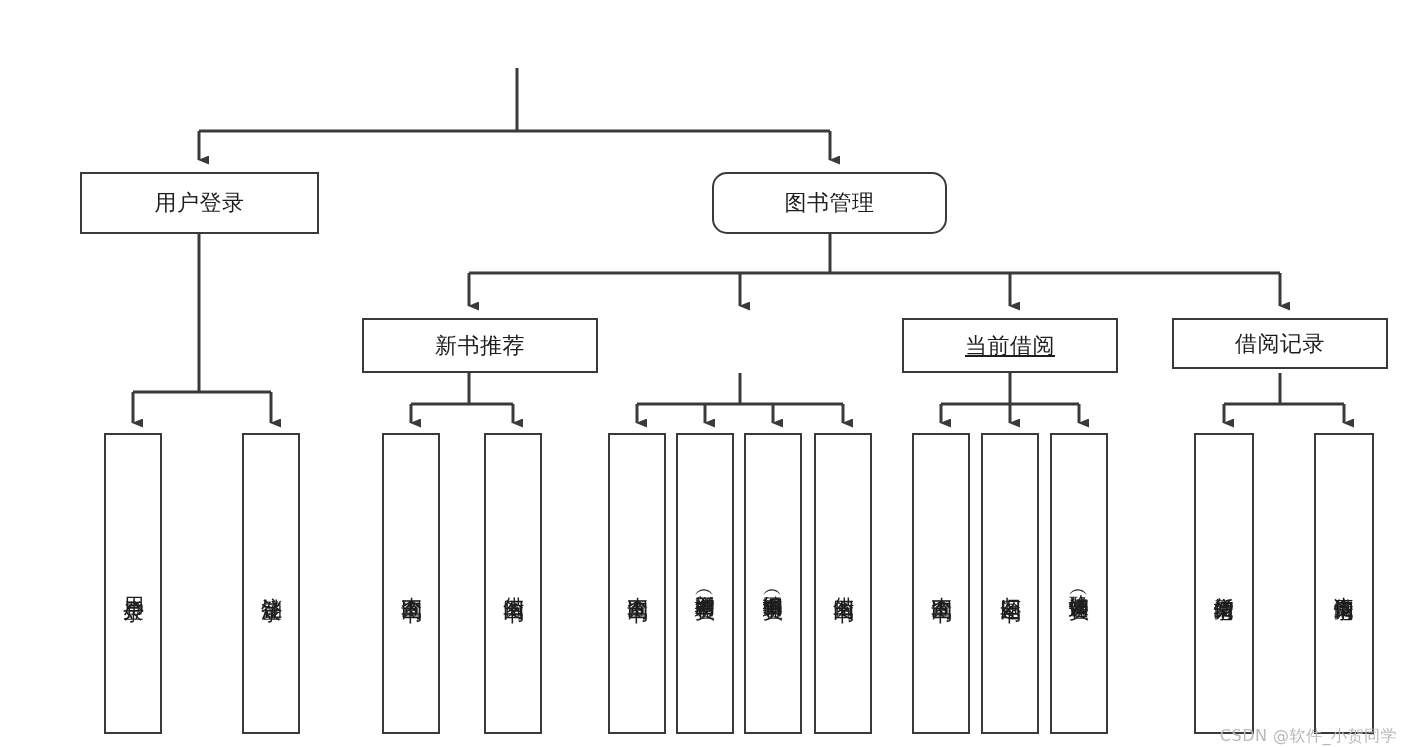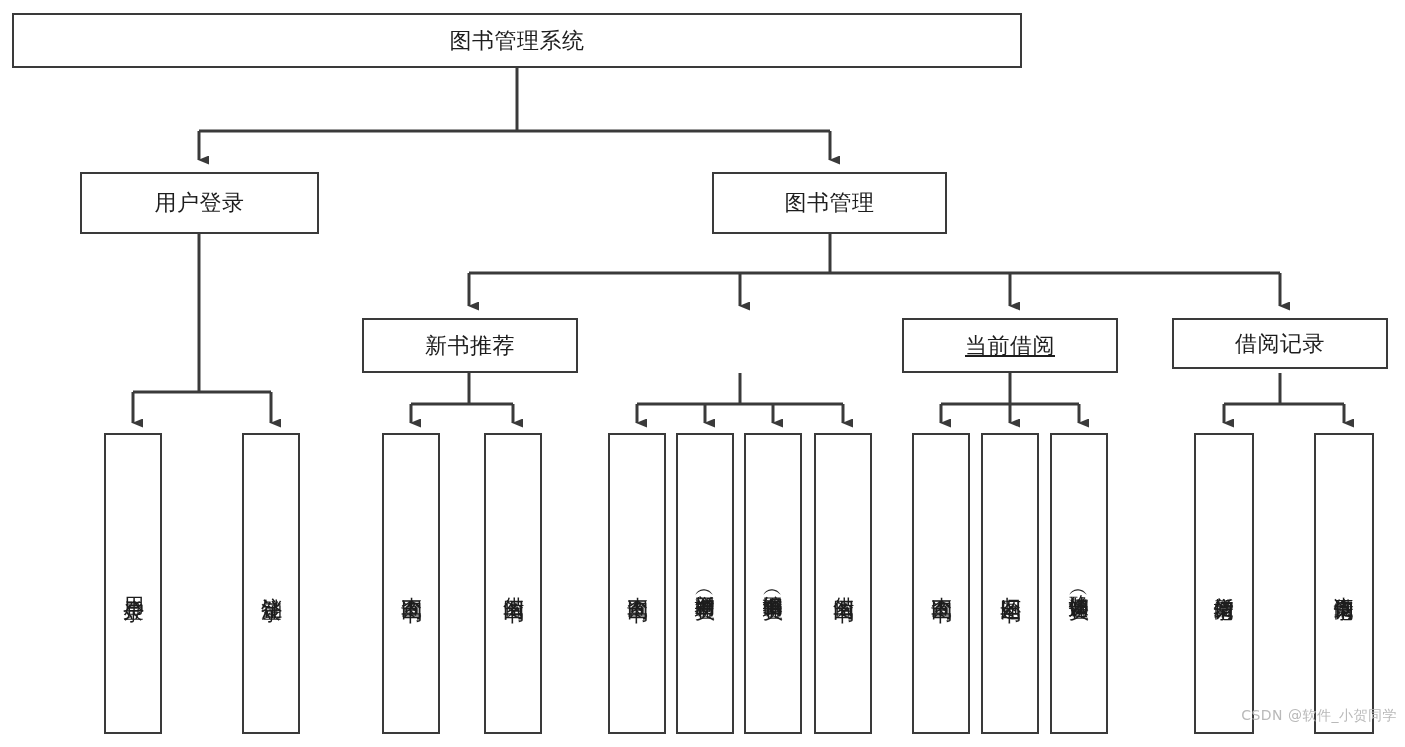--- a/index.html
+++ b/index.html
@@ -62,22 +62,22 @@
     letter-spacing: 2px;
     white-space: nowrap;
   }
   .node.vert.tall .node-label {
     font-size: 20px;
     letter-spacing: 1px;
   }
   #watermark {
     position: absolute;
     right: 8px;
-    bottom: 22px;
-    font-size: 14px;
+    bottom: 0;
+    font-size: 16px;
     color: #b9b9b9;
     letter-spacing: 0.5px;
     white-space: nowrap;
     user-select: none;
   }
 </style>
 </head>
 <body>
 
 <div id="diagram-root">
@@ -125,33 +125,30 @@
       <path d="M 1010,404 L 1010,423" marker-end="url(#arrowhead)"></path>
       <path d="M 1079,404 L 1079,423" marker-end="url(#arrowhead)"></path>
 
       <path d="M 1280,373 L 1280,404"></path>
       <path d="M 1224,404 L 1344,404"></path>
       <path d="M 1224,404 L 1224,423" marker-end="url(#arrowhead)"></path>
       <path d="M 1344,404 L 1344,423" marker-end="url(#arrowhead)"></path>
     </g>
   </svg>
 
-  <div class="node horiz root" style="left:12px; top:13px; width:1010px; height:55px;">
-    <span class="node-label">图书管理系统</span>
-  </div>
 
   <div class="node horiz" style="left:80px; top:172px; width:239px; height:62px;">
     <span class="node-label">用户登录</span>
   </div>
 
-  <div class="node horiz" style="left:712px; top:172px; width:235px; height:62px;">
+  <div class="node horiz" style="left:712px; top:172px; width:235px; height:62px;border-radius:15px;">
     <span class="node-label">图书管理</span>
   </div>
 
-  <div class="node horiz" style="left:362px; top:318px; width:216px; height:55px;">
+  <div class="node horiz" style="left:362px; top:318px; width:236px; height:55px;">
     <span class="node-label">新书推荐</span>
   </div>
 
 
   <div class="node horiz" style="left:902px; top:318px; width:216px; height:55px;text-decoration:underline;">
     <span class="node-label">当前借阅</span>
   </div>
 
   <div class="node horiz" style="left:1172px; top:318px; width:216px; height:51px;">
     <span class="node-label">借阅记录</span>

